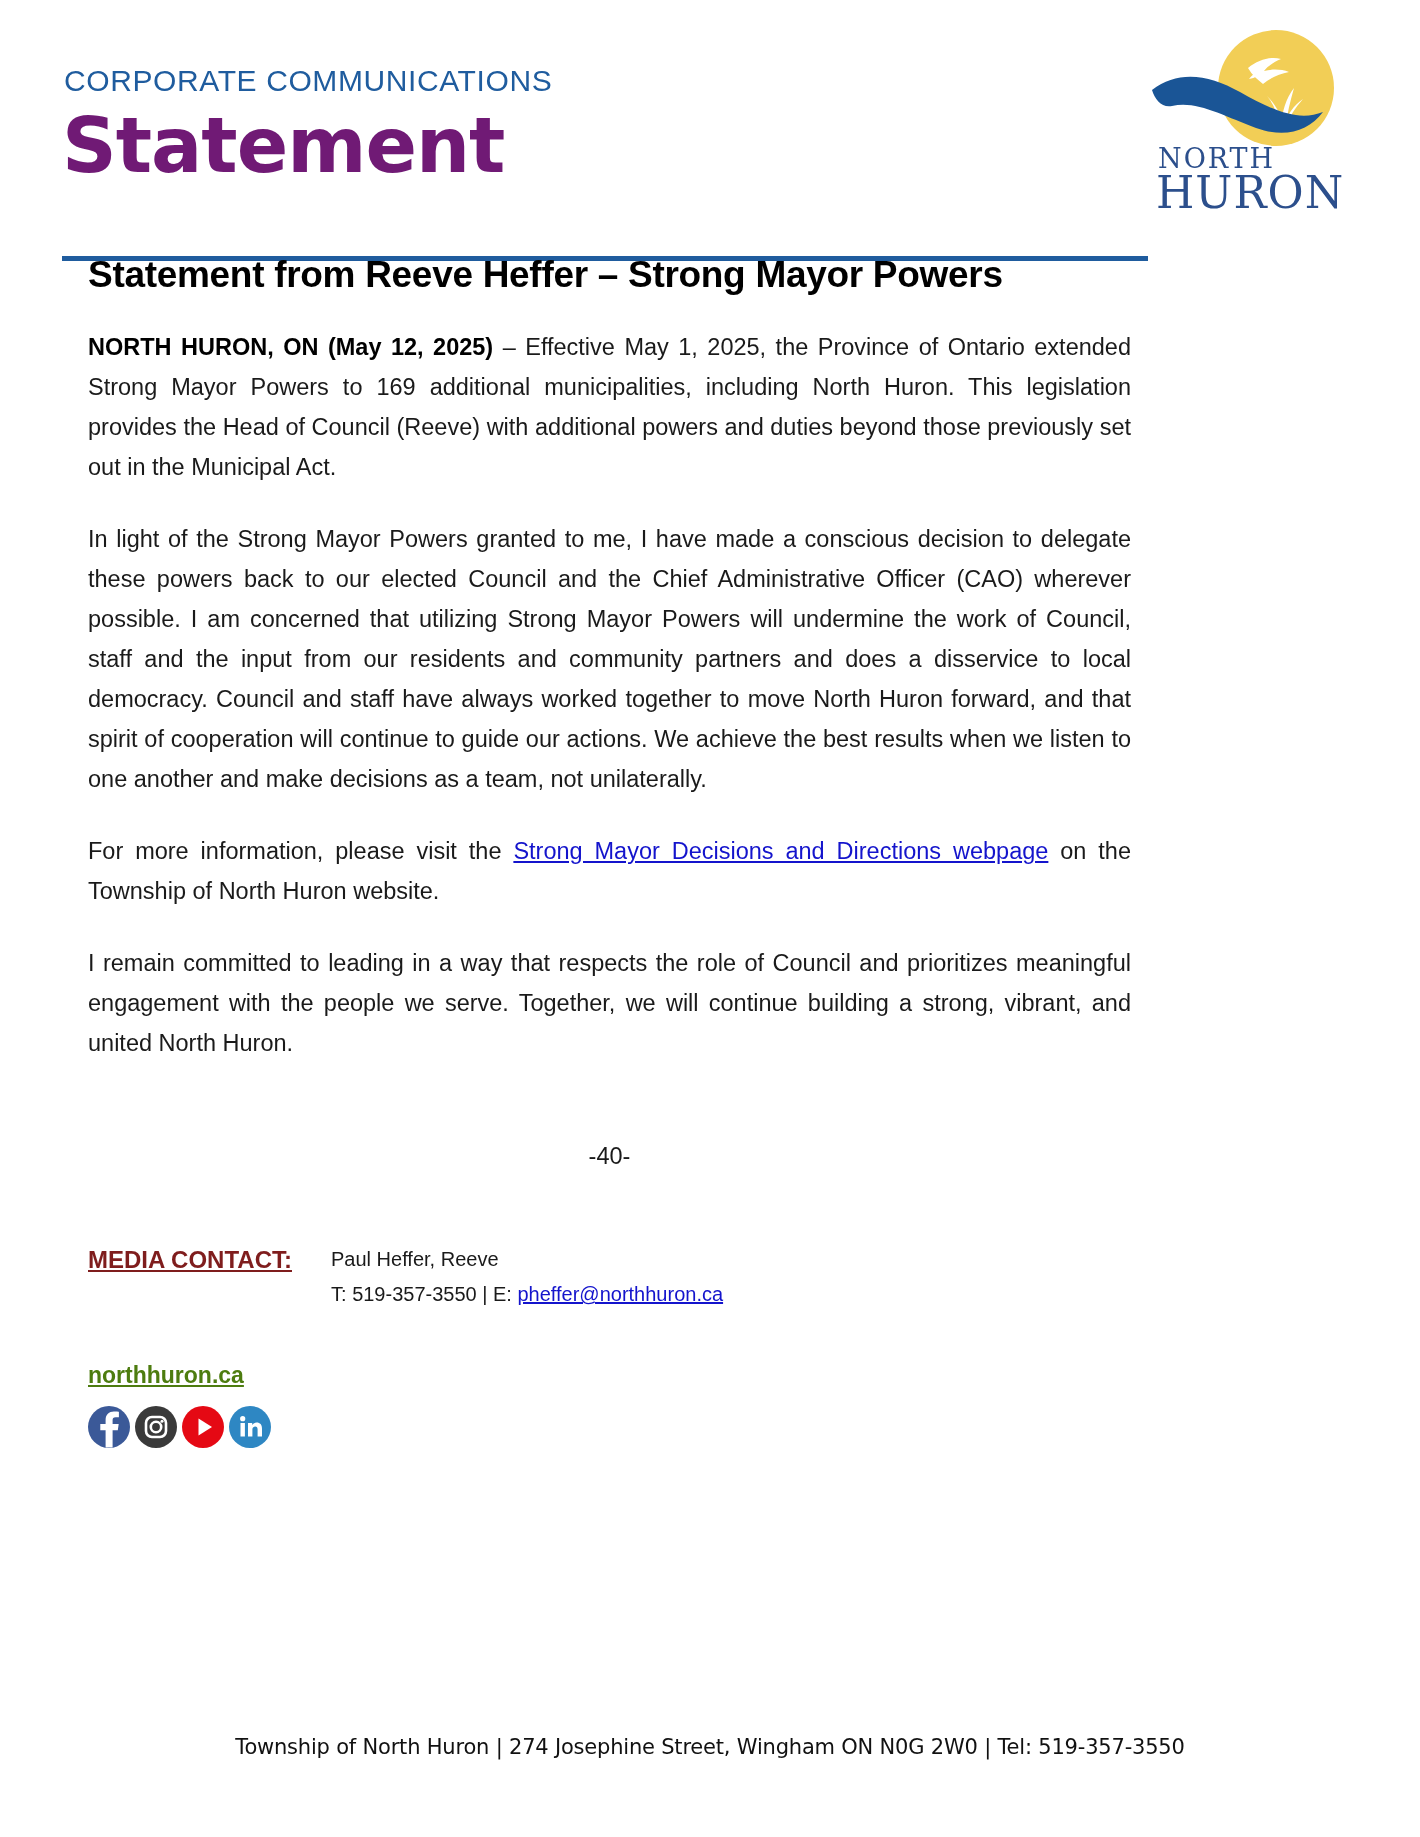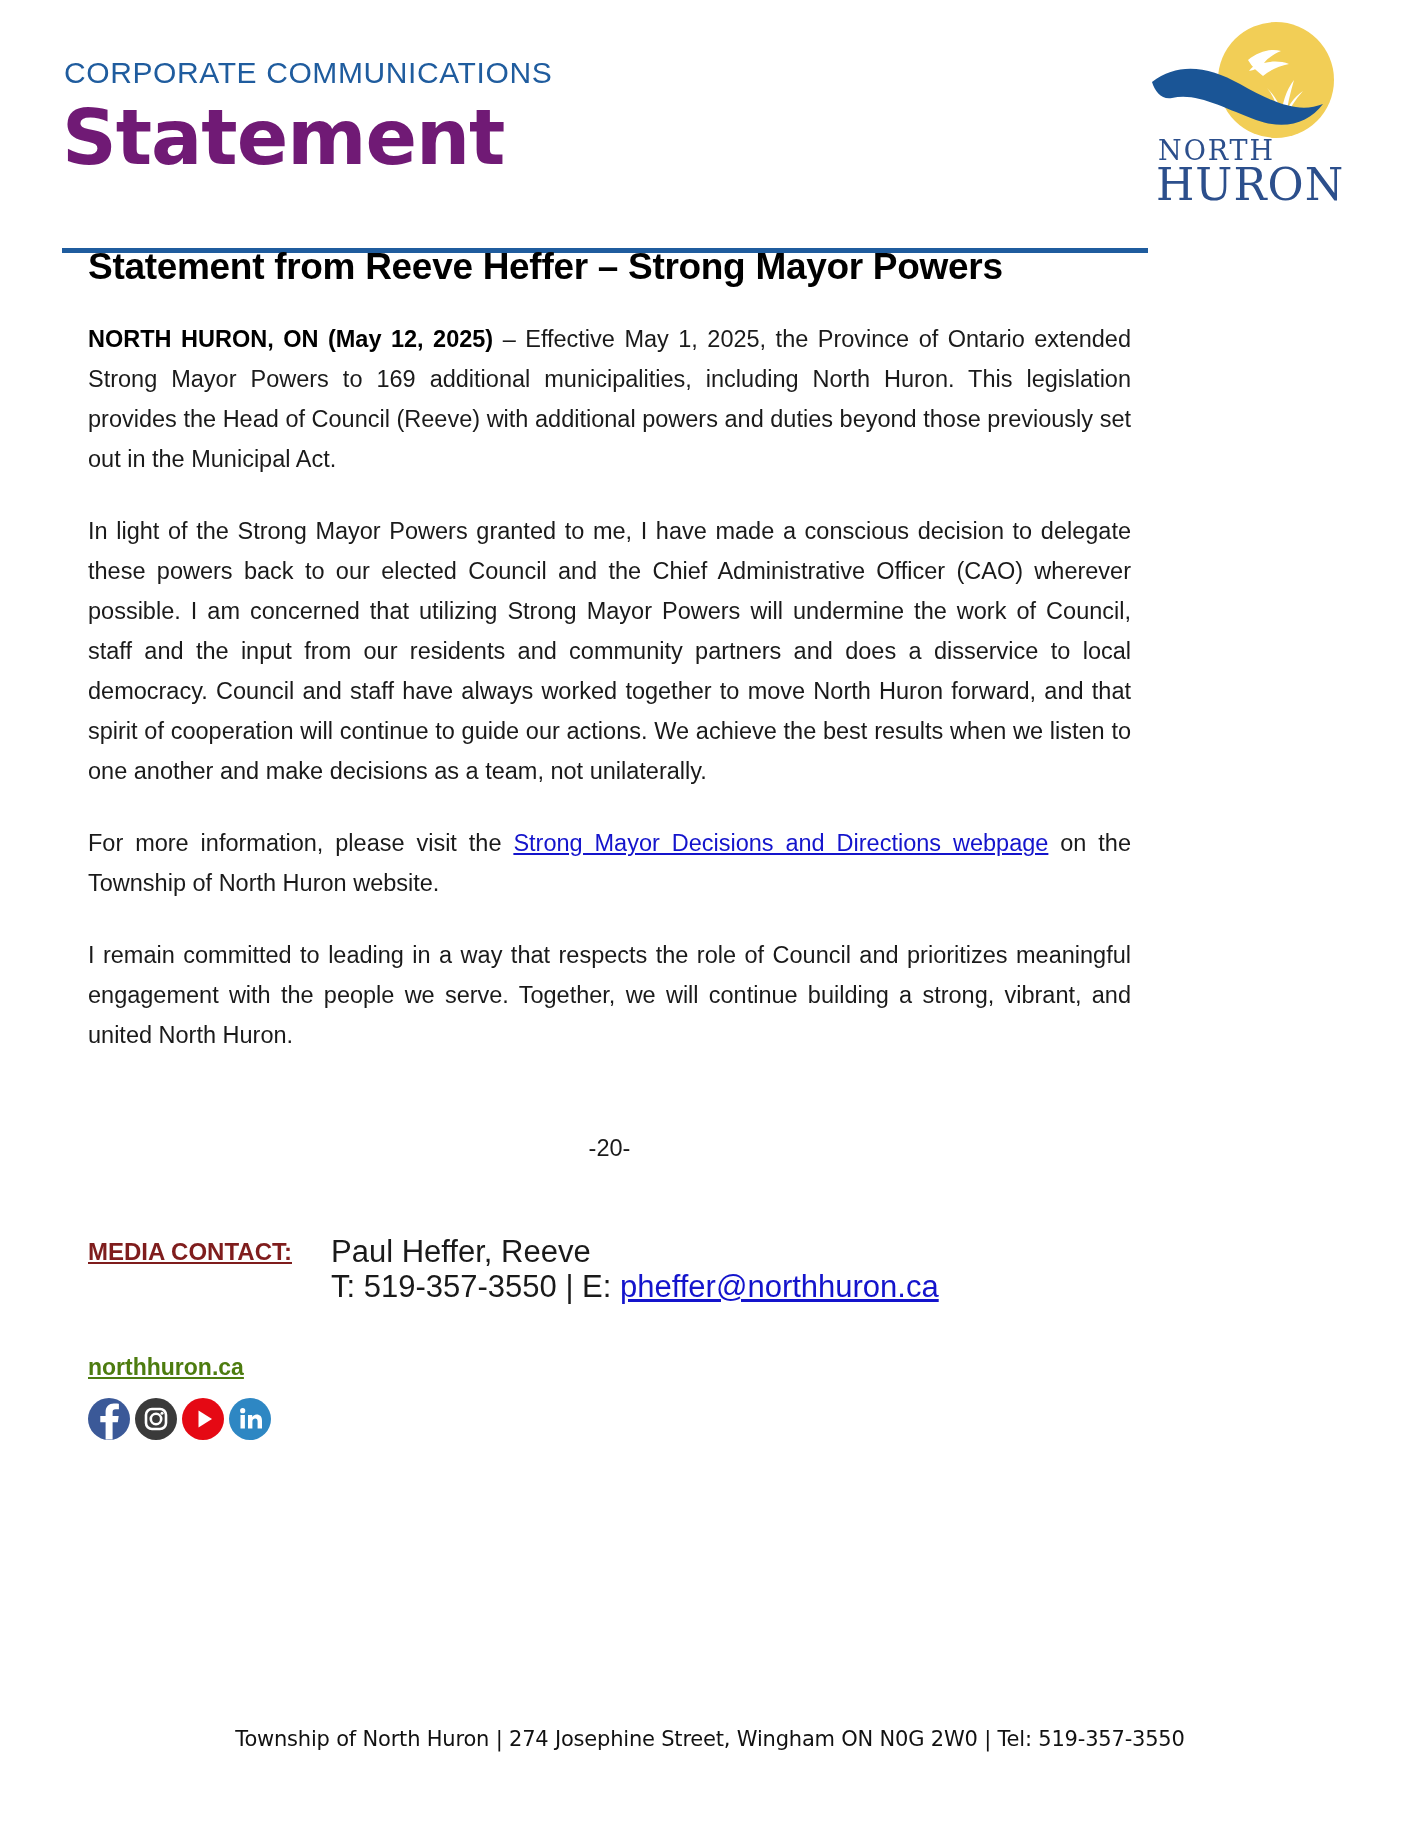--- a/index.html
+++ b/index.html
@@ -23,20 +23,21 @@
     padding: 0;
   }
 
   
   .header {
     position: relative;
     height: 250px;
     padding-left: 62px;
     padding-right: 91px;
     box-sizing: border-box;
+    margin-top: 8px;
   }
   .header-kicker {
     position: absolute;
     top: 56px;
     left: 64px;
     font-size: 30px;
     letter-spacing: 0.6px;
     color: #1F5C9E;
     font-weight: 400;
     font-family: "Liberation Sans", sans-serif;
@@ -119,21 +120,21 @@
   .media-label {
     font-size: 24px;
     font-weight: bold;
     color: #7f1d1d;
     width: 243px;
     flex: 0 0 243px;
     line-height: 31px;
     text-decoration: underline;
   }
   .media-lines {
-    font-size: 31px;
+    font-size: 20px;
     line-height: 31px;
     color: #1a1a1a;
   }
   .media-lines .line2 {
     margin-top: 4px;
     text-align: right;
   }
 
   
   .site-link {
@@ -221,21 +222,21 @@
     </p>
 
     <p class="body-par">In light of the Strong Mayor Powers granted to me, I have made a conscious decision to delegate these powers back to our elected Council and the Chief Administrative Officer (CAO) wherever possible. I am concerned that utilizing Strong Mayor Powers will undermine the work of Council, staff and the input from our residents and community partners and does a disservice to local democracy. Council and staff have always worked together to move North Huron forward, and that spirit of cooperation will continue to guide our actions. We achieve the best results when we listen to one another and make decisions as a team, not unilaterally.</p>
 
     <p class="body-par">
       <span>For more information, please visit the </span><a class="inline-link" href="#">Strong Mayor Decisions and Directions webpage</a><span> on the Township of North Huron website.</span>
     </p>
 
     <p class="body-par">I remain committed to leading in a way that respects the role of Council and prioritizes meaningful engagement with the people we serve. Together, we will continue building a strong, vibrant, and united North Huron.</p>
 
-    <p class="dash30">-20-</p>
+    <p class="dash30">-40-</p>
 
     <div class="media-block">
       <div class="media-label">MEDIA CONTACT:</div>
       <div class="media-lines">
         <div>Paul Heffer, Reeve</div>
         <div class="line2">
           <span>T: </span><span>519-357-3550</span><span>  |  </span><span>E: </span><a class="inline-link" href="#">pheffer@northhuron.ca</a>
         </div>
       </div>
     </div>

